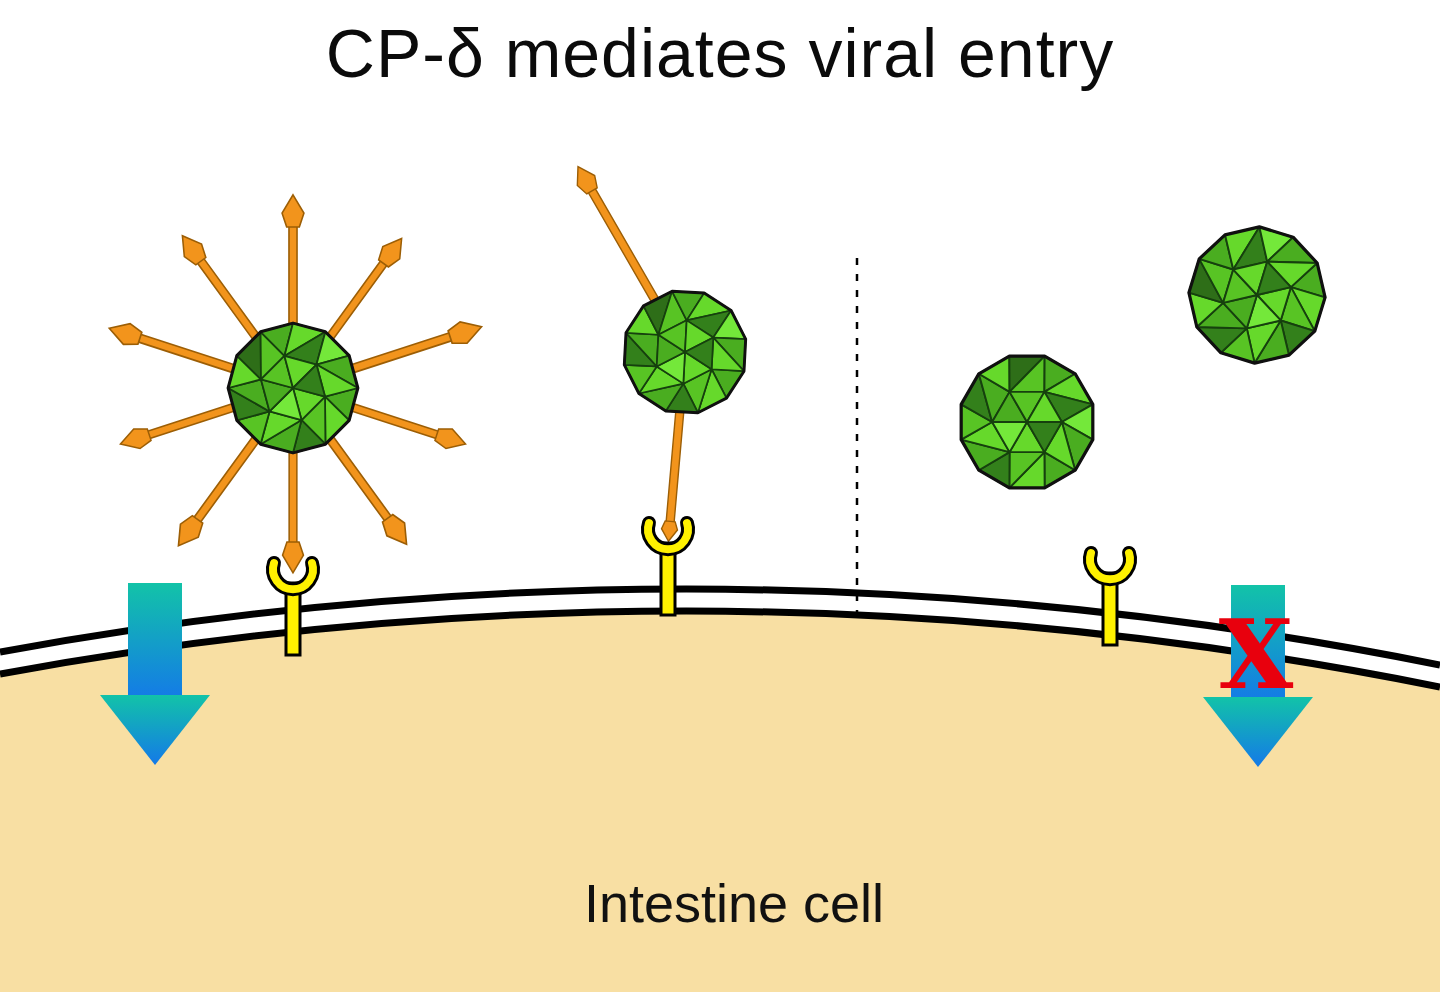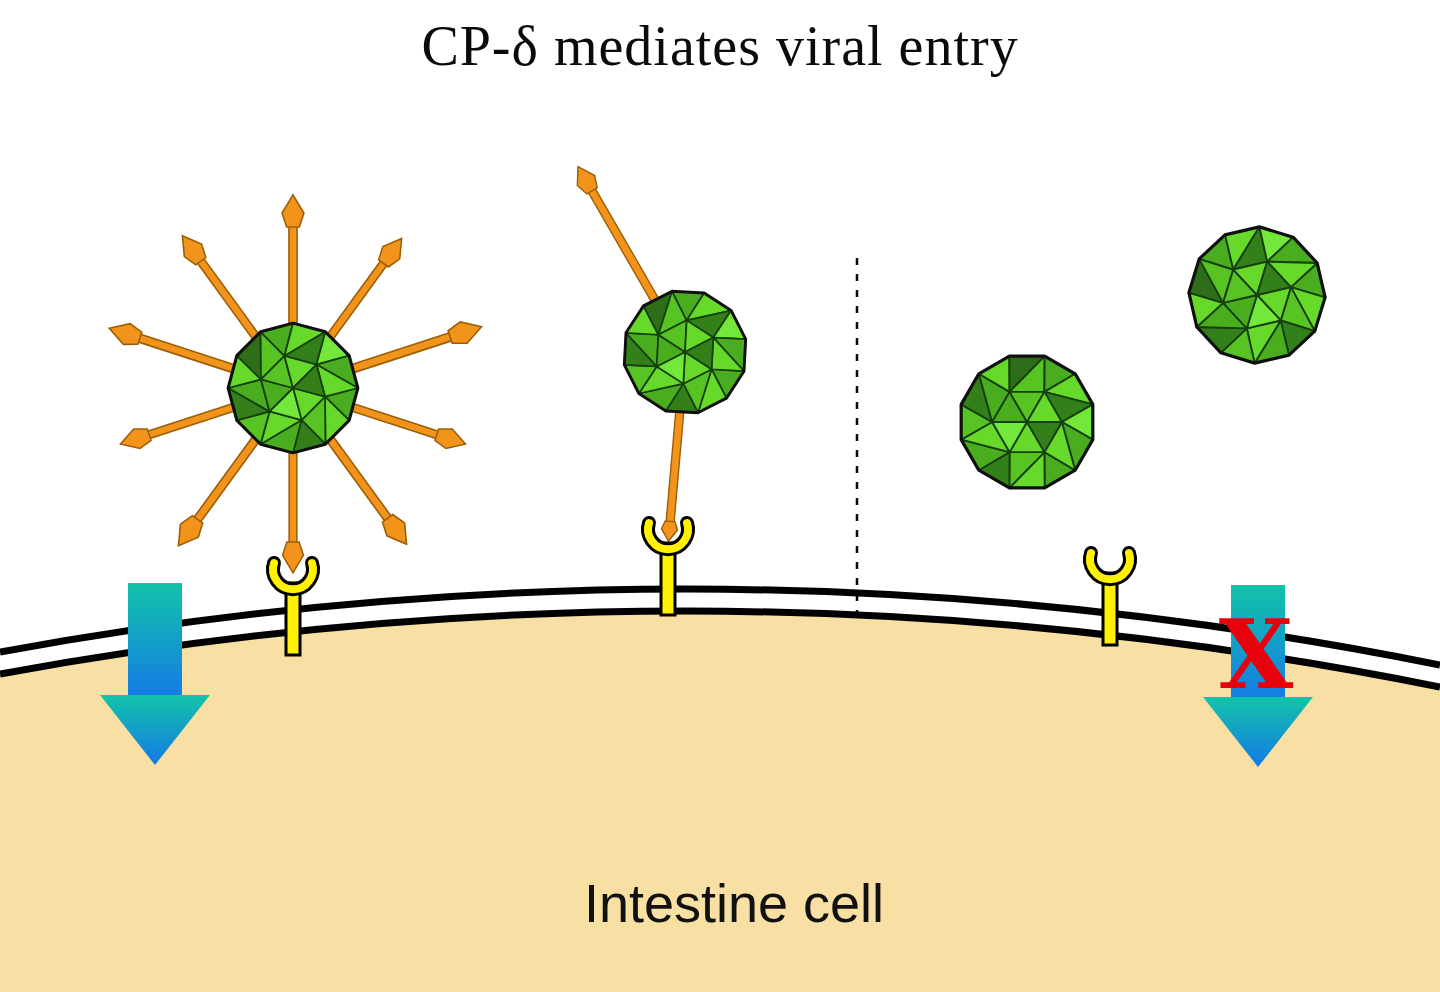--- a/index.html
+++ b/index.html
@@ -7,25 +7,24 @@
     position:relative;
     width:1440px;height:992px;
     background:#ffffff;
     overflow:hidden;
     font-family:"Liberation Sans", sans-serif;
   }
   .title{
     position:absolute;
     top:14px;left:0;width:100%;
     text-align:center;
-    font-size:56px;
+    font-size:68px;
     font-weight:400;
     color:#0b0b0b;
     letter-spacing:1px;
-    font-family:Liberation Serif, serif;
   }
   .cell-label{
     position:absolute;
     top:872px;left:0;width:100%;
     text-align:center;
     padding-left:28px;
     box-sizing:border-box;
     font-size:54px;
     color:#111111;
   }

